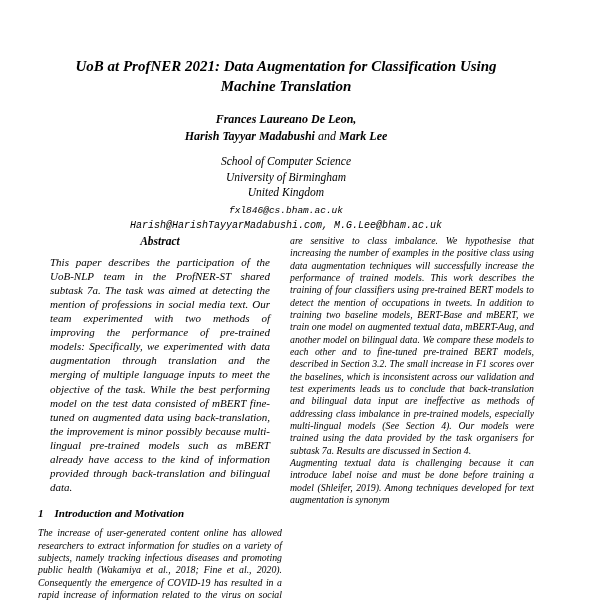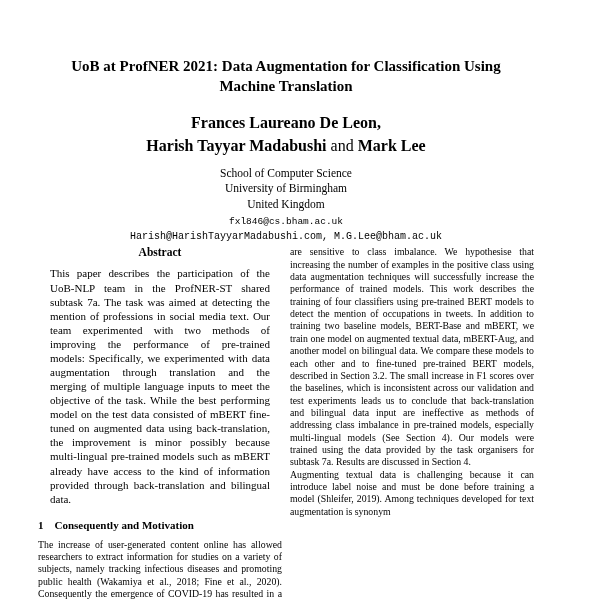--- a/index.html
+++ b/index.html
@@ -10,33 +10,34 @@
   body {
     font-family: "Liberation Serif", serif;
     color: #000000;
     overflow: hidden;
   }
   .page {
     width: 592px; height: 600px;
     padding: 56px 58px 0 38px;
     overflow: hidden;
     background: #ffffff;
+    font-style: italic;
   }
   .title {
     font-size: 15px;
     font-weight: bold;
     text-align: center;
     line-height: 1.35;
     margin: 0 auto;
     max-width: 470px;
   }
   .authors {
     text-align: center;
     margin-top: 14px;
-    font-size: 16px;
+    font-size: 12px;
     font-weight: bold;
     line-height: 1.45;
   }
   .authors .and {
     font-weight: normal;
   }
   .affiliation {
     text-align: center;
     margin-top: 9px;
     font-size: 11.5px;
@@ -117,21 +118,21 @@
   </div>
 
   <div class="columns">
 
     <div class="col">
       <div class="abstract-block">
         <div class="abstract-heading">Abstract</div>
         <p class="abstract-text">This paper describes the participation of the UoB-NLP team in the ProfNER-ST shared subtask 7a. The task was aimed at detecting the mention of professions in social media text. Our team experimented with two methods of improving the performance of pre-trained models: Specifically, we experimented with data augmentation through translation and the merging of multiple language inputs to meet the objective of the task. While the best performing model on the test data consisted of mBERT fine-tuned on augmented data using back-translation, the improvement is minor possibly because multi-lingual pre-trained models such as mBERT already have access to the kind of information provided through back-translation and bilingual data.</p>
       </div>
       <h2 class="section-heading">
-        <span class="sec-num">1</span><span>Consequently and Motivation</span>
+        <span class="sec-num">1</span><span>Introduction and Motivation</span>
       </h2>
       <p class="body-text">The increase of user-generated content online has allowed researchers to extract information for studies on a variety of subjects, namely tracking infectious diseases and promoting public health (Wakamiya et al., 2018; Fine et al., 2020). Consequently the emergence of COVID-19 has resulted in a rapid increase of information related to the virus on social media platforms (Zhao et al., 2020). ProfNER, a task under Social Media</p>
     </div>
 
     <div class="col">
       <p class="body-text">are sensitive to class imbalance. We hypothesise that increasing the number of examples in the positive class using data augmentation techniques will successfully increase the performance of trained models. This work describes the training of four classifiers using pre-trained BERT models to detect the mention of occupations in tweets. In addition to training two baseline models, BERT-Base and mBERT, we train one model on augmented textual data, mBERT-Aug, and another model on bilingual data. We compare these models to each other and to fine-tuned pre-trained BERT models, described in Section 3.2. The small increase in F1 scores over the baselines, which is inconsistent across our validation and test experiments leads us to conclude that back-translation and bilingual data input are ineffective as methods of addressing class imbalance in pre-trained models, especially multi-lingual models (See Section 4). Our models were trained using the data provided by the task organisers for subtask 7a. Results are discussed in Section 4.</p>
       <p class="body-text">Augmenting textual data is challenging because it can introduce label noise and must be done before training a model (Shleifer, 2019). Among techniques developed for text augmentation is synonym</p>
     </div>
 
   </div>

